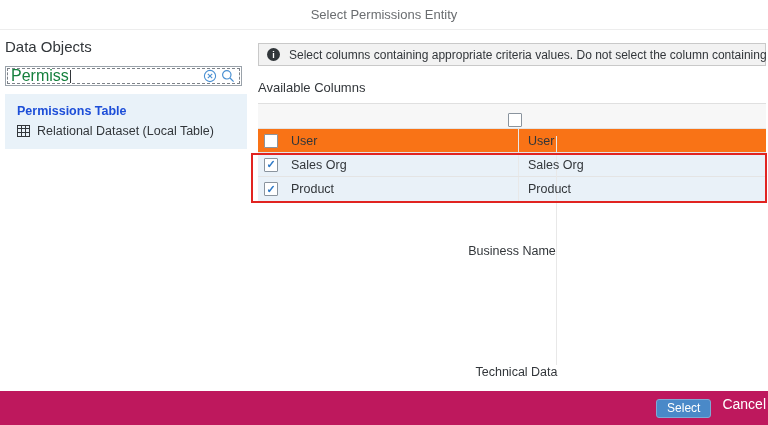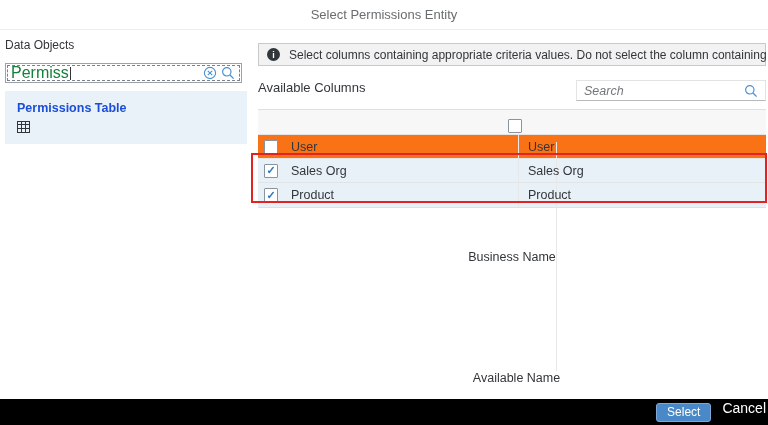--- a/index.html
+++ b/index.html
@@ -7,21 +7,21 @@
               font-family:"Liberation Sans", sans-serif; color:#32363a; }
   .dialog { position:relative; width:768px; height:425px; background:#fff; }
 
   
   .dlg-header { height:30px; border-bottom:1px solid #ededed; display:flex;
                 align-items:center; justify-content:center; }
   .dlg-title { font-size:13px; color:#6a6d70; }
 
   
   .left-panel { position:absolute; left:5px; top:26px; width:243px; }
-  .lp-label { margin-top:12px; font-size:12px; color:#32363a; }
+  .lp-label { margin-top:12px; font-size:15px; color:#32363a; }
   .lp-search { margin-top:11px; width:237px; height:20px; border:1px solid #9aa2aa;
                background:#fff; display:flex; align-items:center; padding:0 4px 0 5px;
                outline:1px dashed #7d8289; outline-offset:-3px; }
   .lp-search-value { font-size:16px; color:#15803d; flex:0 0 auto; }
   .caret { width:1px; height:13px; background:#32363a; margin-left:1px; }
   .lp-search .spacer { flex:1; }
   .icon-btn { width:18px; height:16px; display:flex; align-items:center; justify-content:center; }
   .lp-list { margin-top:8px; width:242px; background:#e9f2f9; padding:7px 0 8px 0; }
   .lp-group-header { font-size:12.5px; font-weight:bold; color:#1d4ed8; padding:3px 12px; }
   .lp-item { font-size:12.5px; color:#32363a; padding:3px 12px; display:flex; align-items:center; }
@@ -29,21 +29,21 @@
 
   
   .right-panel { position:absolute; left:258px; top:26px; width:508px; }
   .info-strip { margin-top:17px; height:23px; background:#f2f2f2; border:1px solid #c9c9c9;
                 display:flex; align-items:center; padding:0 8px; }
   .info-icon { width:13px; height:13px; border-radius:50%; background:#31363a; color:#fff;
                font-size:9px; font-weight:bold; display:flex; align-items:center;
                justify-content:center; margin-right:9px; flex:0 0 auto; font-style:normal; }
   .info-text { font-size:12px; color:#32363a; white-space:nowrap; }
 
-  .cols-header-row { margin-top:14px; display:flex; align-items:flex-start; justify-content:space-between; }
+  .cols-header-row { margin-top:14px; display:flex; align-items:flex-end; justify-content:space-between; }
   .section-title { font-size:13px; color:#32363a; }
   .rp-search { width:190px; height:21px; background:#fff; border:1px solid #e3e3e3;
                border-bottom:1px solid #b9b9b9; display:flex; align-items:center; padding:0 5px 0 7px; }
   .rp-search-ph { font-size:12.5px; font-style:italic; color:#74777a; flex:1; }
 
   
   .col-table { margin-top:8px; width:508px; border-top:1px solid #e0e0e0;
                border-bottom:1px solid #e0e0e0; font-size:12.5px; }
   .t-row { display:flex; align-items:center; height:24px; background:#f97316;
            border-bottom:1px solid #e4e4e4; }
@@ -57,21 +57,21 @@
   .checkbox { width:14px; height:14px; background:#fff; border:1px solid #8a949e;
               border-radius:1px; display:flex; align-items:center; justify-content:center; }
   .checkbox .tick { display:none; font-size:11px; line-height:1; color:#2f7ac7; font-weight:bold; }
   .checkbox.checked .tick { display:block; }
 
   
   .red-annot { position:absolute; left:251px; top:153px; width:516px; height:50px;
                border:2px solid #e12421; pointer-events:none; }
 
   
-  .footer { position:absolute; left:0; bottom:0; width:768px; height:26px; background:#000000;
+  .footer { position:absolute; left:0; bottom:0; width:768px; height:34px; background:#be185d;
             display:flex; align-items:center; justify-content:flex-end; }
   .btn-select { background:#4a89c8; border:1px solid #7fa9d4; border-radius:3px; color:#fff;
                 font-size:12px; height:19px; padding:0 10px; display:flex; align-items:center;
                 font-family:"Liberation Sans", sans-serif; }
   .btn-cancel { color:#fff; font-size:14px; margin:0 2px 8px 11px; }
 
   svg { display:block; }
 </style>
 </head>
 <body>
@@ -105,51 +105,43 @@
 
     <div class="lp-list">
       <div class="lp-group-header">Permissions Table</div>
       <div class="lp-item">
         <span class="tbl-icon">
           <svg width="13" height="12" viewBox="0 0 13 12">
             <rect x="0.5" y="0.5" width="12" height="11" fill="none" stroke="#32363a" stroke-width="1"></rect>
             <path d="M0.5 3.5 H12.5 M0.5 7.5 H12.5 M4.5 0.5 V11.5 M8.5 0.5 V11.5" stroke="#32363a" stroke-width="1"></path>
           </svg>
         </span>
+        <span>Relational Dataset (Local Table)</span>
       </div>
     </div>
   </div>
 
   <div class="right-panel">
 
     <div class="info-strip">
       <span class="info-icon">i</span>
       <span class="info-text">Select columns containing appropriate criteria values. Do not select the column containing user IDs.</span>
     </div>
 
     <div class="cols-header-row">
       <span class="section-title">Available Columns</span>
-      <div class="rp-search">
-        <span class="rp-search-ph">Search</span>
-        <span class="icon-btn">
-          <svg width="14" height="14" viewBox="0 0 14 14">
-            <circle cx="5.8" cy="5.8" r="4.2" fill="none" stroke="#4a90d2" stroke-width="1.2"></circle>
-            <path d="M9 9 L12.6 12.6" stroke="#4a90d2" stroke-width="1.3"></path>
-          </svg>
-        </span>
-      </div>
     </div>
 
     <div class="col-table">
       <div class="t-row t-head">
         <span class="cb-cell">
           <span class="checkbox"></span>
         </span>
         <span class="cell-a">Business Name</span>
-        <span class="cell-b">Available Name</span>
+        <span class="cell-b">Technical Data</span>
       </div>
       <div id="table-rows">
           <div class="t-row">
             <span class="cb-cell">
               <span class="checkbox"></span>
             </span>
             <span class="cell-a">User</span>
             <span class="cell-b">User</span>
           </div>
           <div class="t-row highlight">

